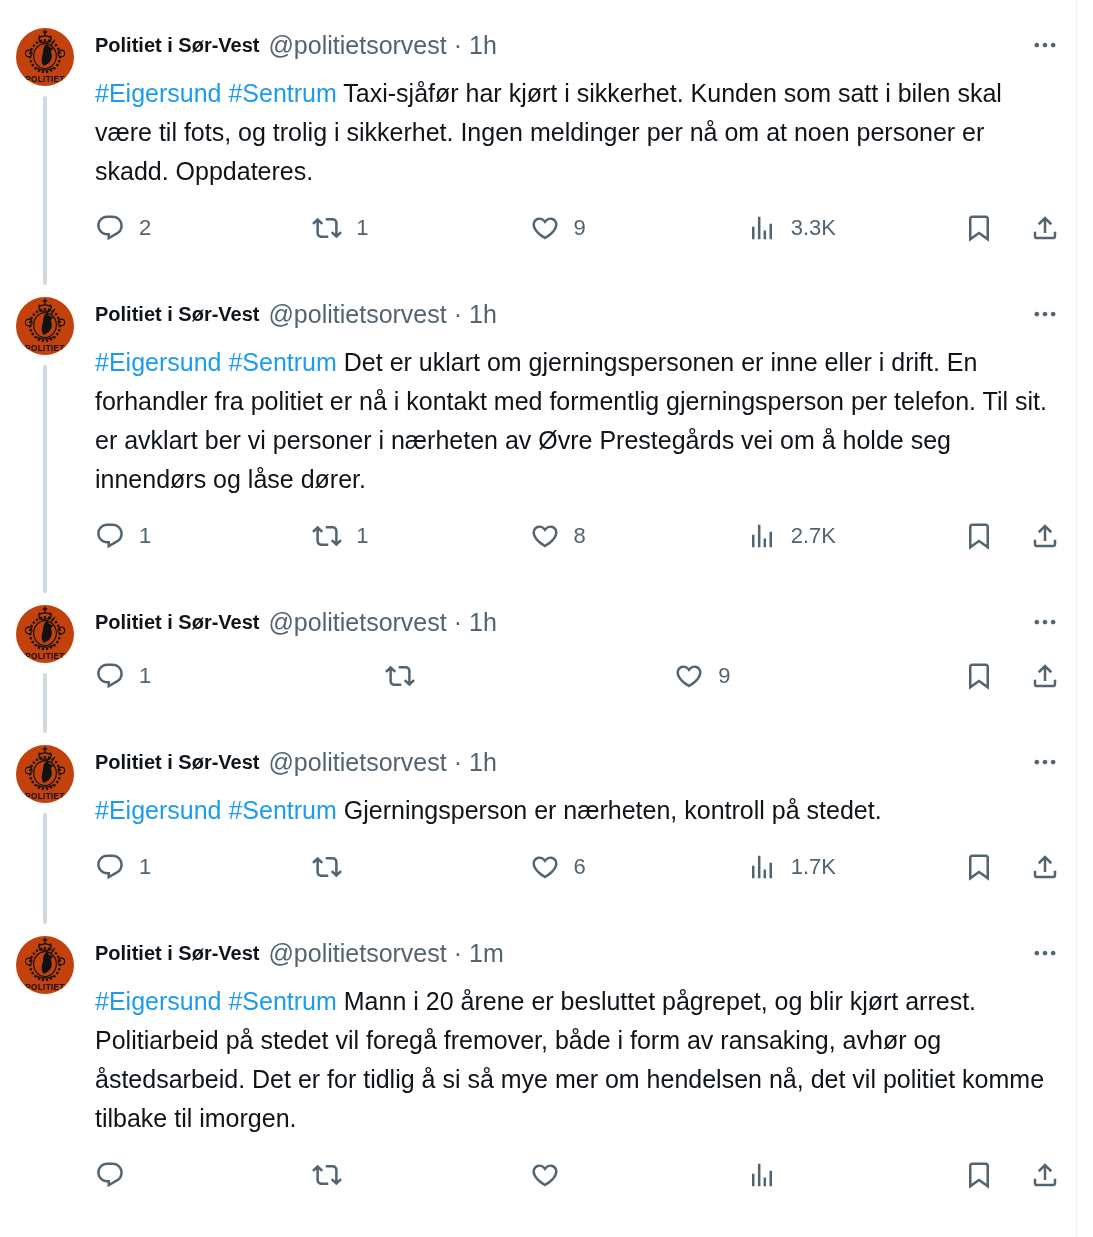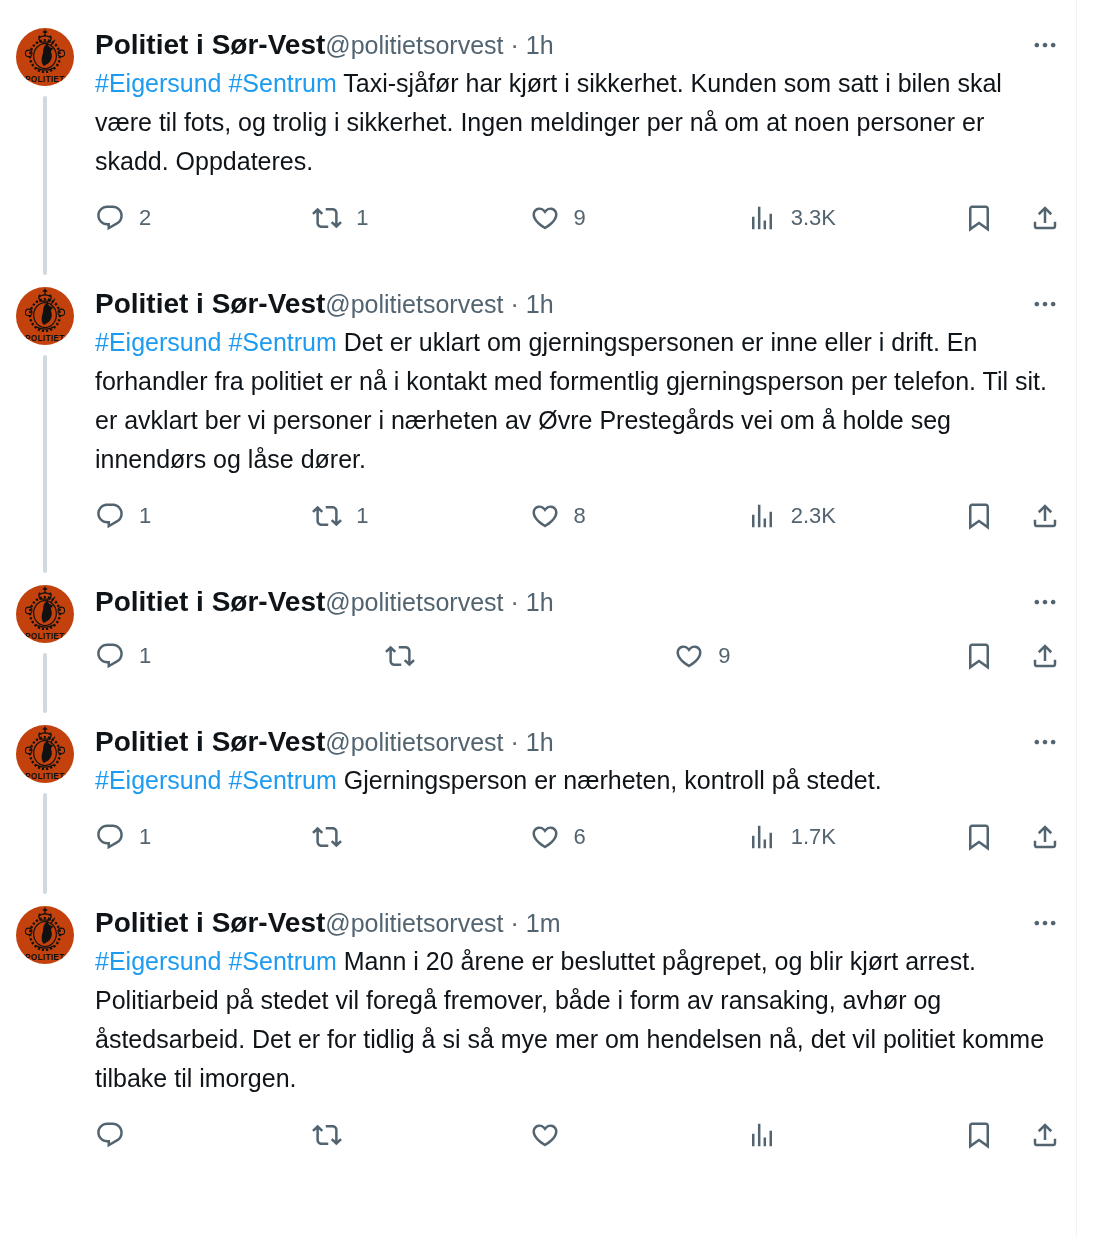--- a/index.html
+++ b/index.html
@@ -48,44 +48,44 @@
     margin-left: 15px;
     min-width: 0;
   }
   .tweet-header {
     display: flex;
     align-items: center;
     height: 34px;
     white-space: nowrap;
   }
   .display-name {
-    font-size: 28px;
+    font-size: 20px;
     font-weight: bold;
     color: #0f1419;
     cursor: pointer;
   }
   .handle, .sep, .timestamp {
     font-size: 25px;
     color: #536471;
     font-weight: normal;
   }
-  .handle { cursor: pointer; }
+  .handle { margin-left: 9px; cursor: pointer; }
   .sep { margin: 0 7px; }
   .timestamp { cursor: pointer; }
   .header-spacer { flex: 1; }
   .more-btn {
     width: 30px; height: 30px;
     color: #536471;
     cursor: pointer;
     display: flex; align-items: center; justify-content: center;
     flex-shrink: 0;
   }
   .more-btn svg { width: 28px; height: 28px; fill: currentColor; }
   .tweet-body {
-    margin-top: 2px;
+    margin-top: 12px;
     font-size: 25px;
     line-height: 39px;
     color: #0f1419;
     word-wrap: break-word;
   }
   .hashtag {
     color: #1d9bf0;
     text-decoration: none;
     cursor: pointer;
   }
@@ -259,21 +259,21 @@
         <div class="stat">
             <svg viewBox="0 0 24 24">
               <use href="#ic-heart"></use>
             </svg>
             <span>8</span>
           </div>
         <div class="stat">
             <svg viewBox="0 0 24 24">
               <use href="#ic-views"></use>
             </svg>
-            <span>2.3K</span>
+            <span>2.7K</span>
           </div>
         <div class="stat-end">
           <span class="icon-btn">
               <svg viewBox="0 0 24 24">
                 <use href="#ic-bookmark"></use>
               </svg>
             </span>
           <span class="icon-btn">
               <svg viewBox="0 0 24 24">
                 <use href="#ic-share"></use>

